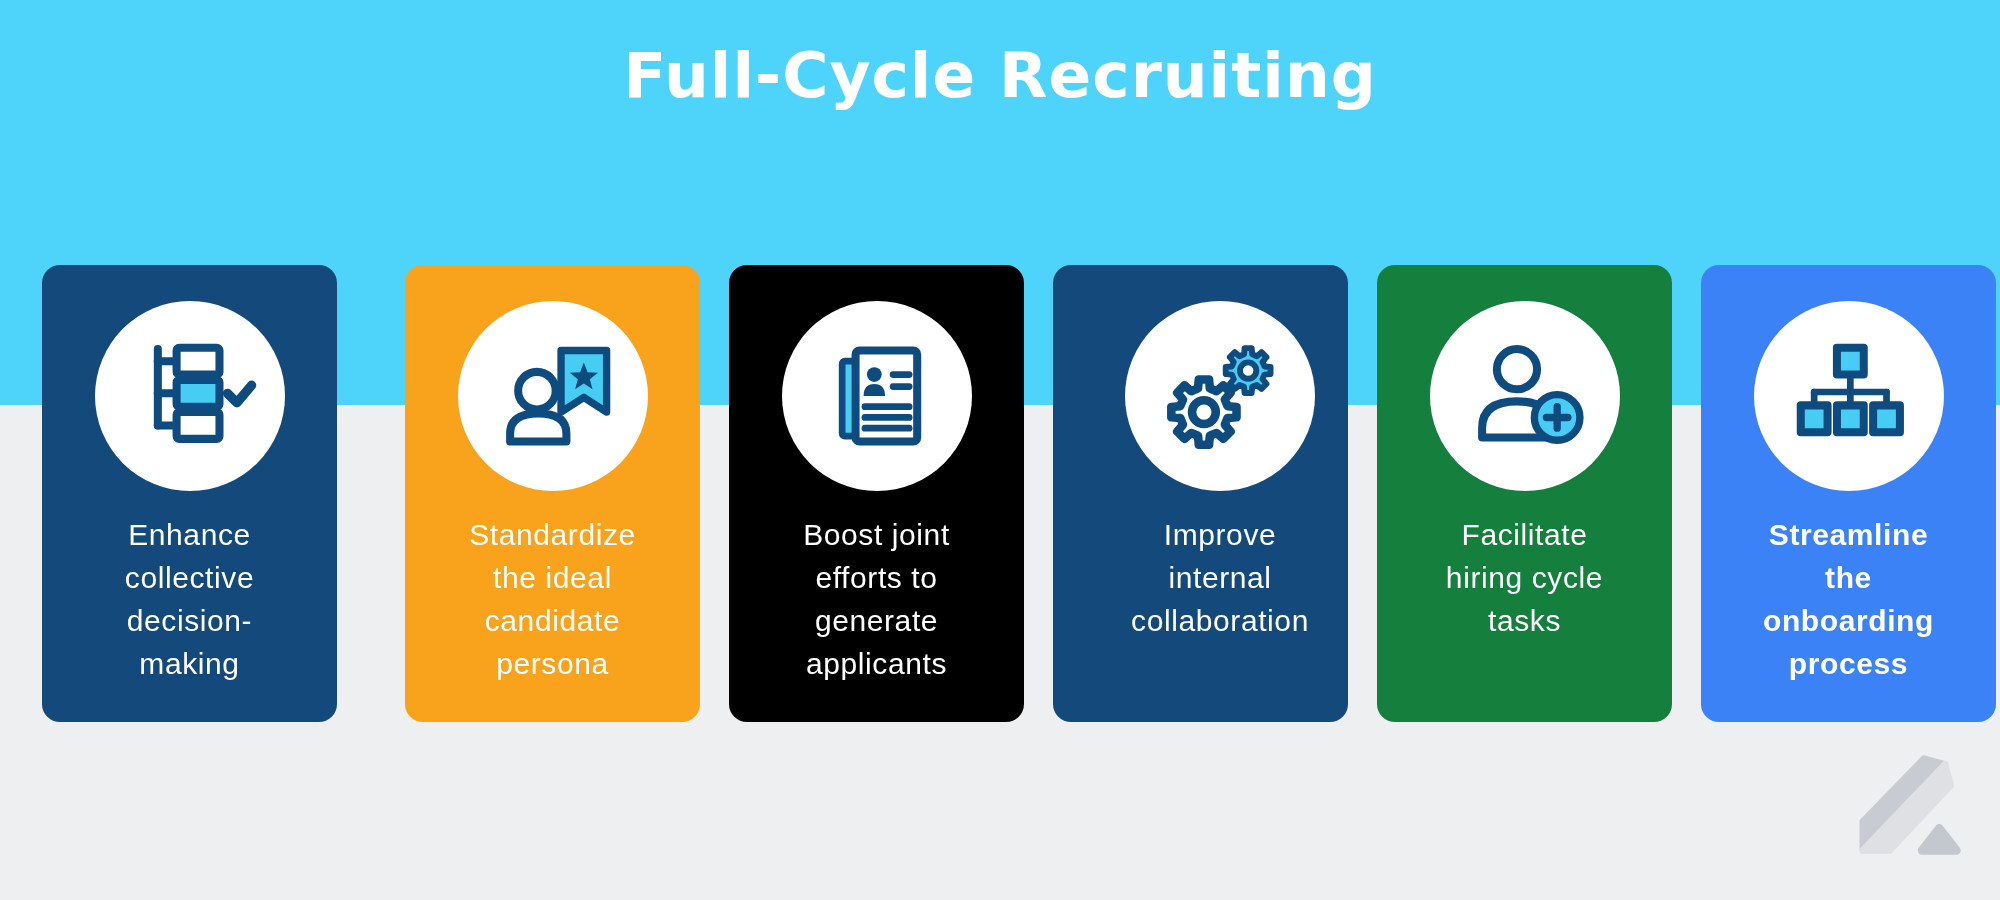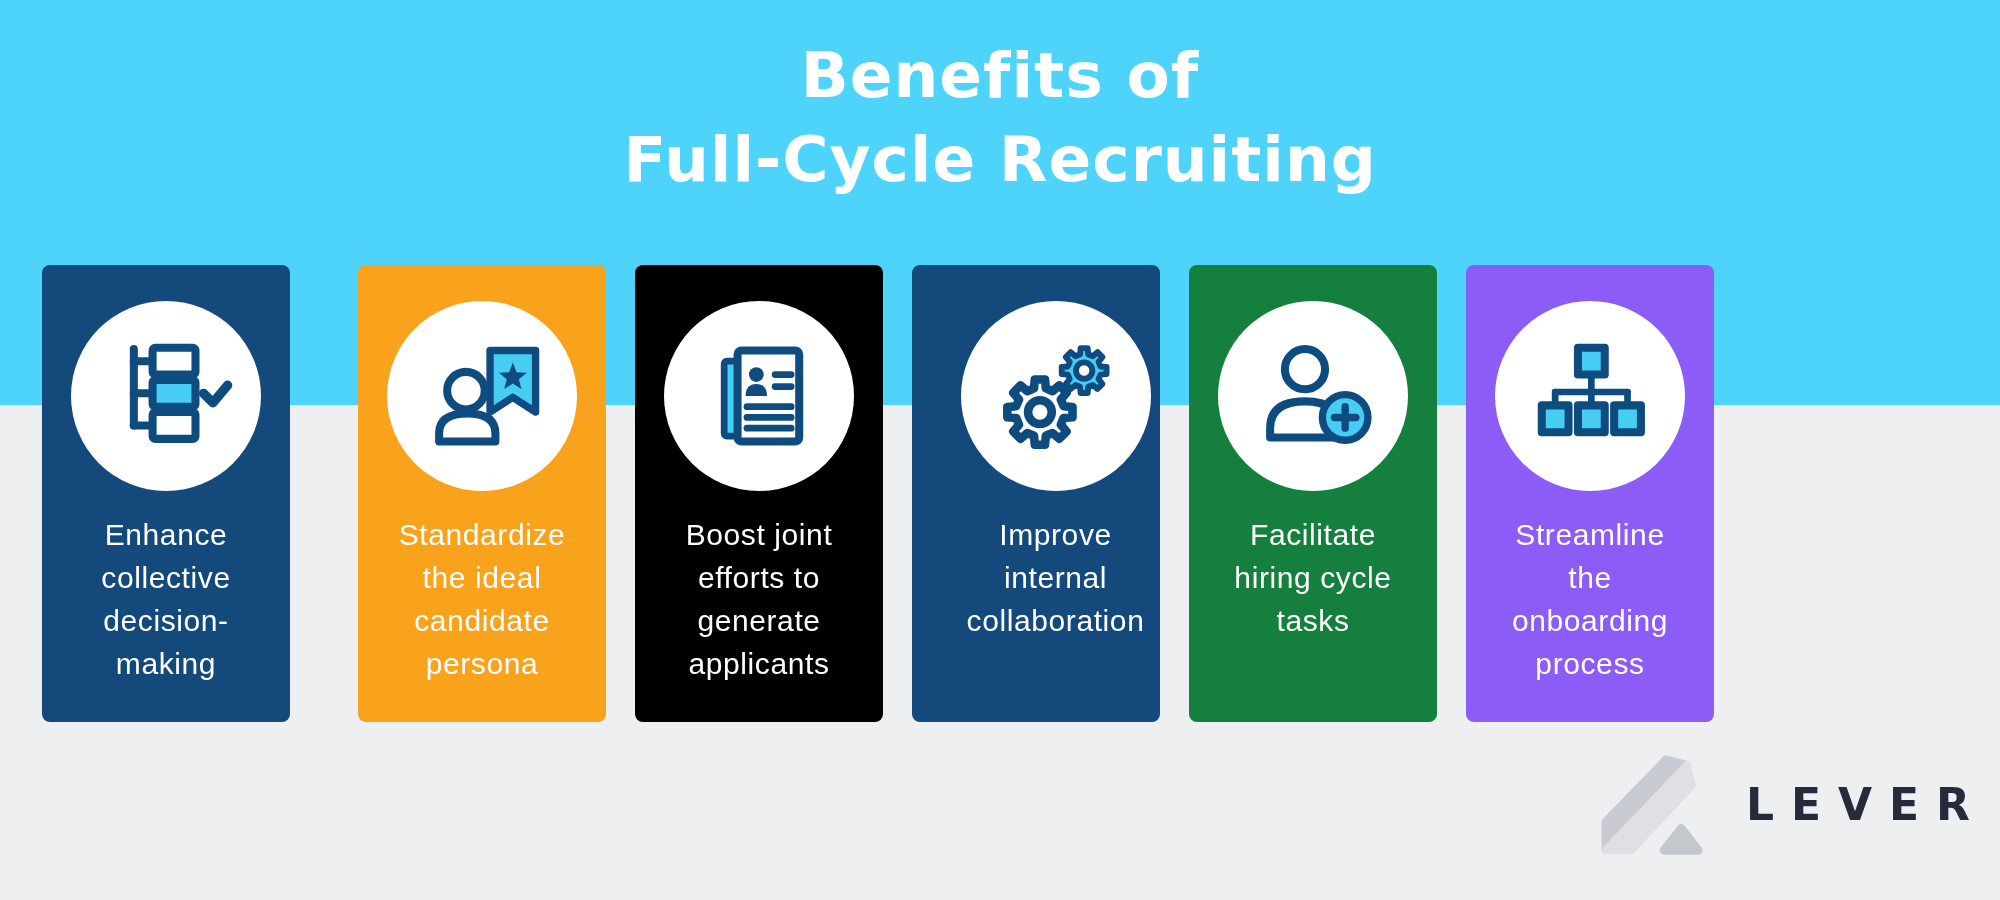--- a/index.html
+++ b/index.html
@@ -42,23 +42,23 @@
     letter-spacing: 1px;
   }
   .cards {
     position: absolute;
     left: 42px;
     top: 265px;
     display: flex;
     gap: 29px;
   }
   .card {
-    width: 248px;
+    width: 295px;
     height: 457px;
-    border-radius: 8px;
+    border-radius: 18px;
     display: flex;
     flex-direction: column;
     align-items: center;
     color: #ffffff;
   }
   .badge {
     margin-top: 36px;
     width: 190px;
     height: 190px;
     border-radius: 50%;
@@ -117,21 +117,20 @@
       <polygon stroke-width="26" points="71.8,-17.9 98.8,-15.6 98.8,15.6 71.8,17.9 63.4,38.1 80.9,58.8 58.8,80.9 38.1,63.4 17.9,71.8 15.6,98.8 -15.6,98.8 -17.9,71.8 -38.1,63.4 -58.8,80.9 -80.9,58.8 -63.4,38.1 -71.8,17.9 -98.8,15.6 -98.8,-15.6 -71.8,-17.9 -63.4,-38.1 -80.9,-58.8 -58.8,-80.9 -38.1,-63.4 -17.9,-71.8 -15.6,-98.8 15.6,-98.8 17.9,-71.8 38.1,-63.4 58.8,-80.9 80.9,-58.8 63.4,-38.1"></polygon>
       <circle r="36" fill="#ffffff" stroke-width="26"></circle>
     </symbol>
   </defs>
 </svg>
 
 <div class="stage">
 
   <div class="header">
     <div class="title">
-      <div>Benefits of</div>
       <div>Full-Cycle Recruiting</div>
     </div>
   </div>
 
   <div class="cards">
 
     <div class="card" style="background: rgb(20, 73, 123);">
       <div class="badge">
         <svg class="icon" viewBox="0 0 100 100">
           <path class="nf" d="M26,15 V72"></path>
@@ -206,21 +205,21 @@
           <circle class="fa" stroke-width="5.5" cx="74" cy="66" r="17"></circle>
           <path class="nf" stroke-width="5.5" d="M66,66 H82"></path>
           <path class="nf" stroke-width="5.5" d="M74,58 V74"></path>
         </svg>
       </div>
       <div class="caption">Facilitate
 hiring cycle
 tasks</div>
     </div>
 
-    <div class="card" style="background: #8b5cf6;">
+    <div class="card" style="background: #3b82f6; font-weight: bold;">
       <div class="badge">
         <svg class="icon" viewBox="0 0 100 100">
           <path class="nf" stroke-width="5" d="M51,34 V47"></path>
           <path class="nf" stroke-width="5" d="M24,47 H78"></path>
           <path class="nf" stroke-width="5" d="M24,47 V57"></path>
           <path class="nf" stroke-width="5" d="M51,47 V57"></path>
           <path class="nf" stroke-width="5" d="M78,47 V57"></path>
           <rect class="fa" x="41" y="14" width="20" height="20"></rect>
           <rect class="fa" x="14" y="57" width="20" height="20"></rect>
           <rect class="fa" x="41" y="57" width="20" height="20"></rect>
@@ -236,16 +235,15 @@
   </div>
 
   <div class="brand">
     <svg class="brand-mark" viewBox="0 0 120 112">
       <g stroke-linejoin="round">
         <path d="M8,104 L8,74 L72,8 L94,14 Z" fill="var(--logo_gray_dark)" stroke="var(--logo_gray_dark)" stroke-width="7" paint-order="stroke"></path>
         <path d="M8,104 L94,14 L100,36 L36,104 Z" fill="var(--logo_gray_light)" stroke="var(--logo_gray_light)" stroke-width="7" paint-order="stroke"></path>
         <path d="M70,104 L88,81 L106,104 Z" fill="var(--logo_triangle)" stroke="var(--logo_triangle)" stroke-width="9" paint-order="stroke"></path>
       </g>
     </svg>
-    <div class="brand-name">LEVER</div>
   </div>
 
 </div>
 
 </body></html>

